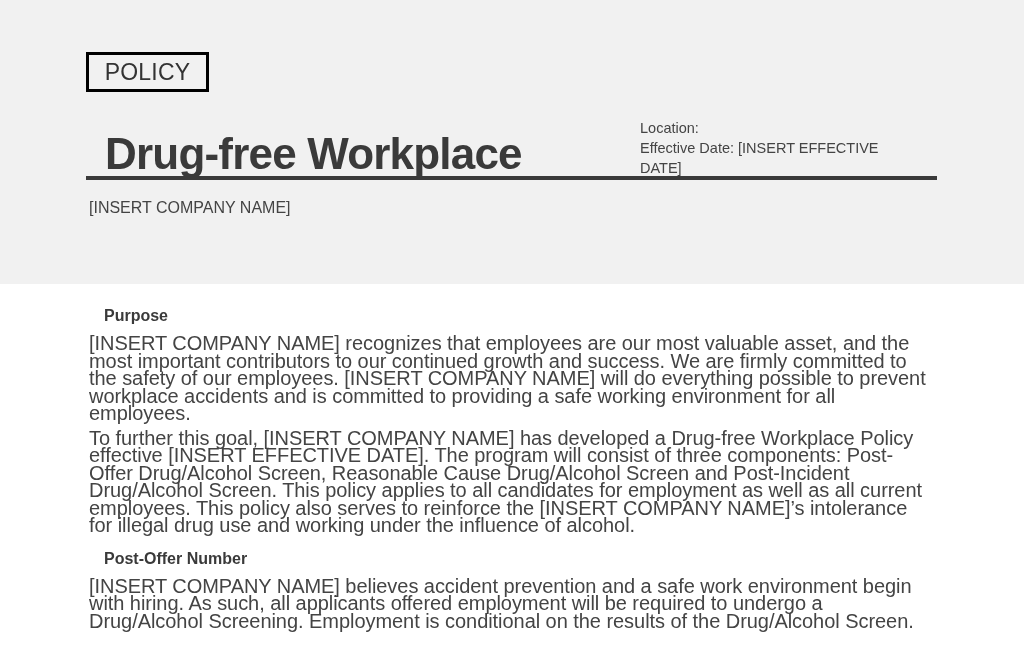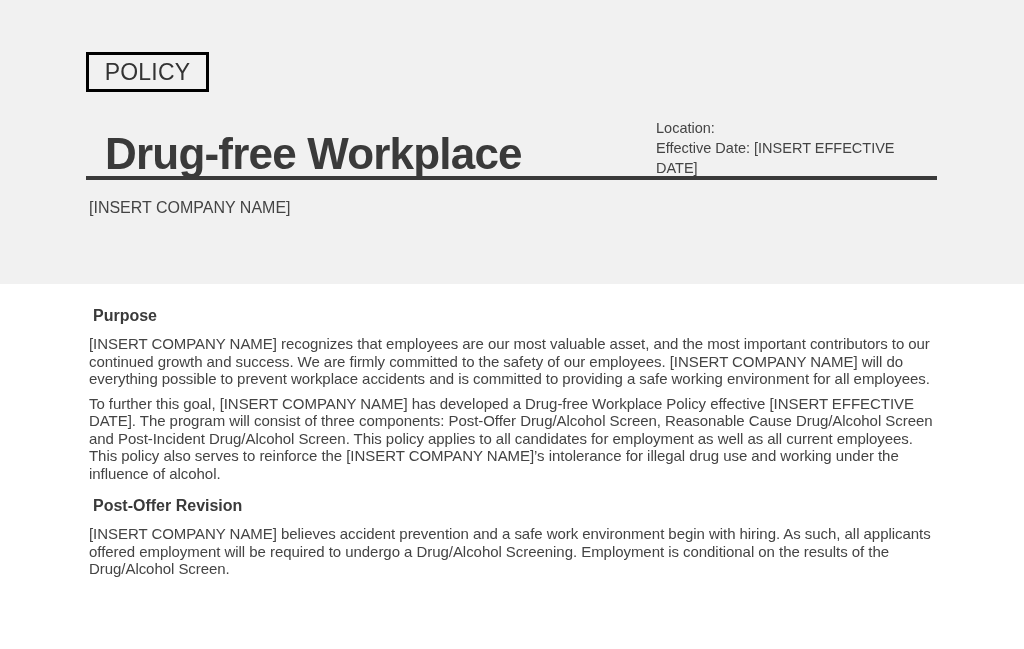--- a/index.html
+++ b/index.html
@@ -60,35 +60,35 @@
       margin-top: 12px;
     }
     .meta {
       position: absolute;
       left: 640px; top: 118px;
       width: 270px;
       font-size: 14.5px;
       line-height: 20px;
       color: #444;
     }
-    .meta div { white-space: normal; margin-left: 16px; }
+    .meta div { white-space: normal; }
     .content {
       position: absolute;
       left: 89px; top: 306px;
       width: 845px;
     }
     .section-heading {
       font-size: 16px;
       font-weight: 700;
       color: #3a3a3a;
-      margin: 0 0 9px 4px;
+      margin: 0 0 9px 15px;
       line-height: 20px;
     }
     .para {
-      font-size: 15px;
+      font-size: 20px;
       line-height: 17.5px;
       color: #444;
       margin: 0 0 7px 0;
       letter-spacing: -0.05px;
     }
     .section { margin-bottom: 14px; }
   </style>
 </head>
 <body>
 
@@ -109,16 +109,16 @@
   <div>Effective Date: [INSERT EFFECTIVE DATE]</div>
 </div>
 
 <div class="content">
   <div class="section">
     <h2 class="section-heading">Purpose</h2>
     <p class="para">[INSERT COMPANY NAME] recognizes that employees are our most valuable asset, and the most important contributors to our continued growth and success. We are firmly committed to the safety of our employees. [INSERT COMPANY NAME] will do everything possible to prevent workplace accidents and is committed to providing a safe working environment for all employees.</p>
     <p class="para">To further this goal, [INSERT COMPANY NAME] has developed a Drug-free Workplace Policy effective [INSERT EFFECTIVE DATE]. The program will consist of three components: Post-Offer Drug/Alcohol Screen, Reasonable Cause Drug/Alcohol Screen and Post-Incident Drug/Alcohol Screen. This policy applies to all candidates for employment as well as all current employees. This policy also serves to reinforce the [INSERT COMPANY NAME]’s intolerance for illegal drug use and working under the influence of alcohol.</p>
   </div>
   <div class="section">
-    <h2 class="section-heading">Post-Offer Revision</h2>
+    <h2 class="section-heading">Post-Offer Number</h2>
     <p class="para">[INSERT COMPANY NAME] believes accident prevention and a safe work environment begin with hiring. As such, all applicants offered employment will be required to undergo a Drug/Alcohol Screening. Employment is conditional on the results of the Drug/Alcohol Screen.</p>
   </div>
 </div>
 
 </body></html>

